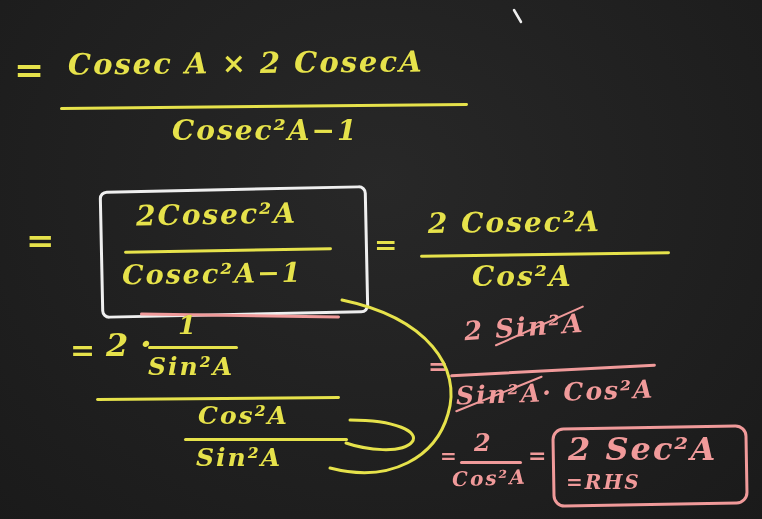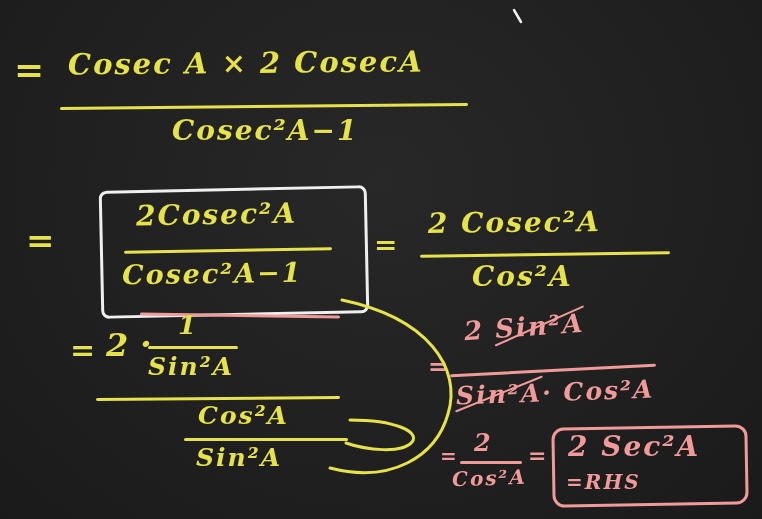--- a/index.html
+++ b/index.html
@@ -102,21 +102,21 @@
   <div class="bar pinkbar" style="left:450px; top:369px; width:206px; transform:rotate(-3deg);"></div>
   <div class="chalk pink" style="left:456px; top:378px; font-size:25px; transform:rotate(-2deg);"><span class="cancel">Sin²A</span><span>· Cos²A</span></div>
 
   <div class="chalk pink" style="left:440px; top:444px; font-size:20px;">=</div>
   <div class="chalk pink" style="left:474px; top:428px; font-size:24px;">2</div>
   <div class="bar pinkbar" style="left:460px; top:461px; width:62px;"></div>
   <div class="chalk pink" style="left:452px; top:466px; font-size:20px; transform:rotate(-2deg);">Cos²A</div>
 
   <div class="chalk pink" style="left:528px; top:442px; font-size:22px;">=</div>
   <div class="outline-box pinkbox" style="left:552px; top:426px; width:196px; height:80px; transform:rotate(-1deg);"></div>
-  <div class="chalk pink" style="left:568px; top:430px; font-size:28px;">2 Sec²A</div>
+  <div class="chalk pink" style="left:568px; top:430px; font-size:32px;">2 Sec²A</div>
   <div class="chalk pink" style="left:566px; top:470px; font-size:20px;">=RHS</div>
 
   <svg class="overlay" width="762" height="519" viewBox="0 0 762 519">
     <path class="curve" d="M 342 300 C 428 318, 462 368, 448 414 C 436 456, 392 484, 330 468"></path>
     <path class="curve" d="M 350 420 C 396 420, 420 432, 412 442 C 402 454, 366 450, 346 443"></path>
     <path class="mark" d="M 514 10 L 521 22"></path>
   </svg>
 
 </div>
 

